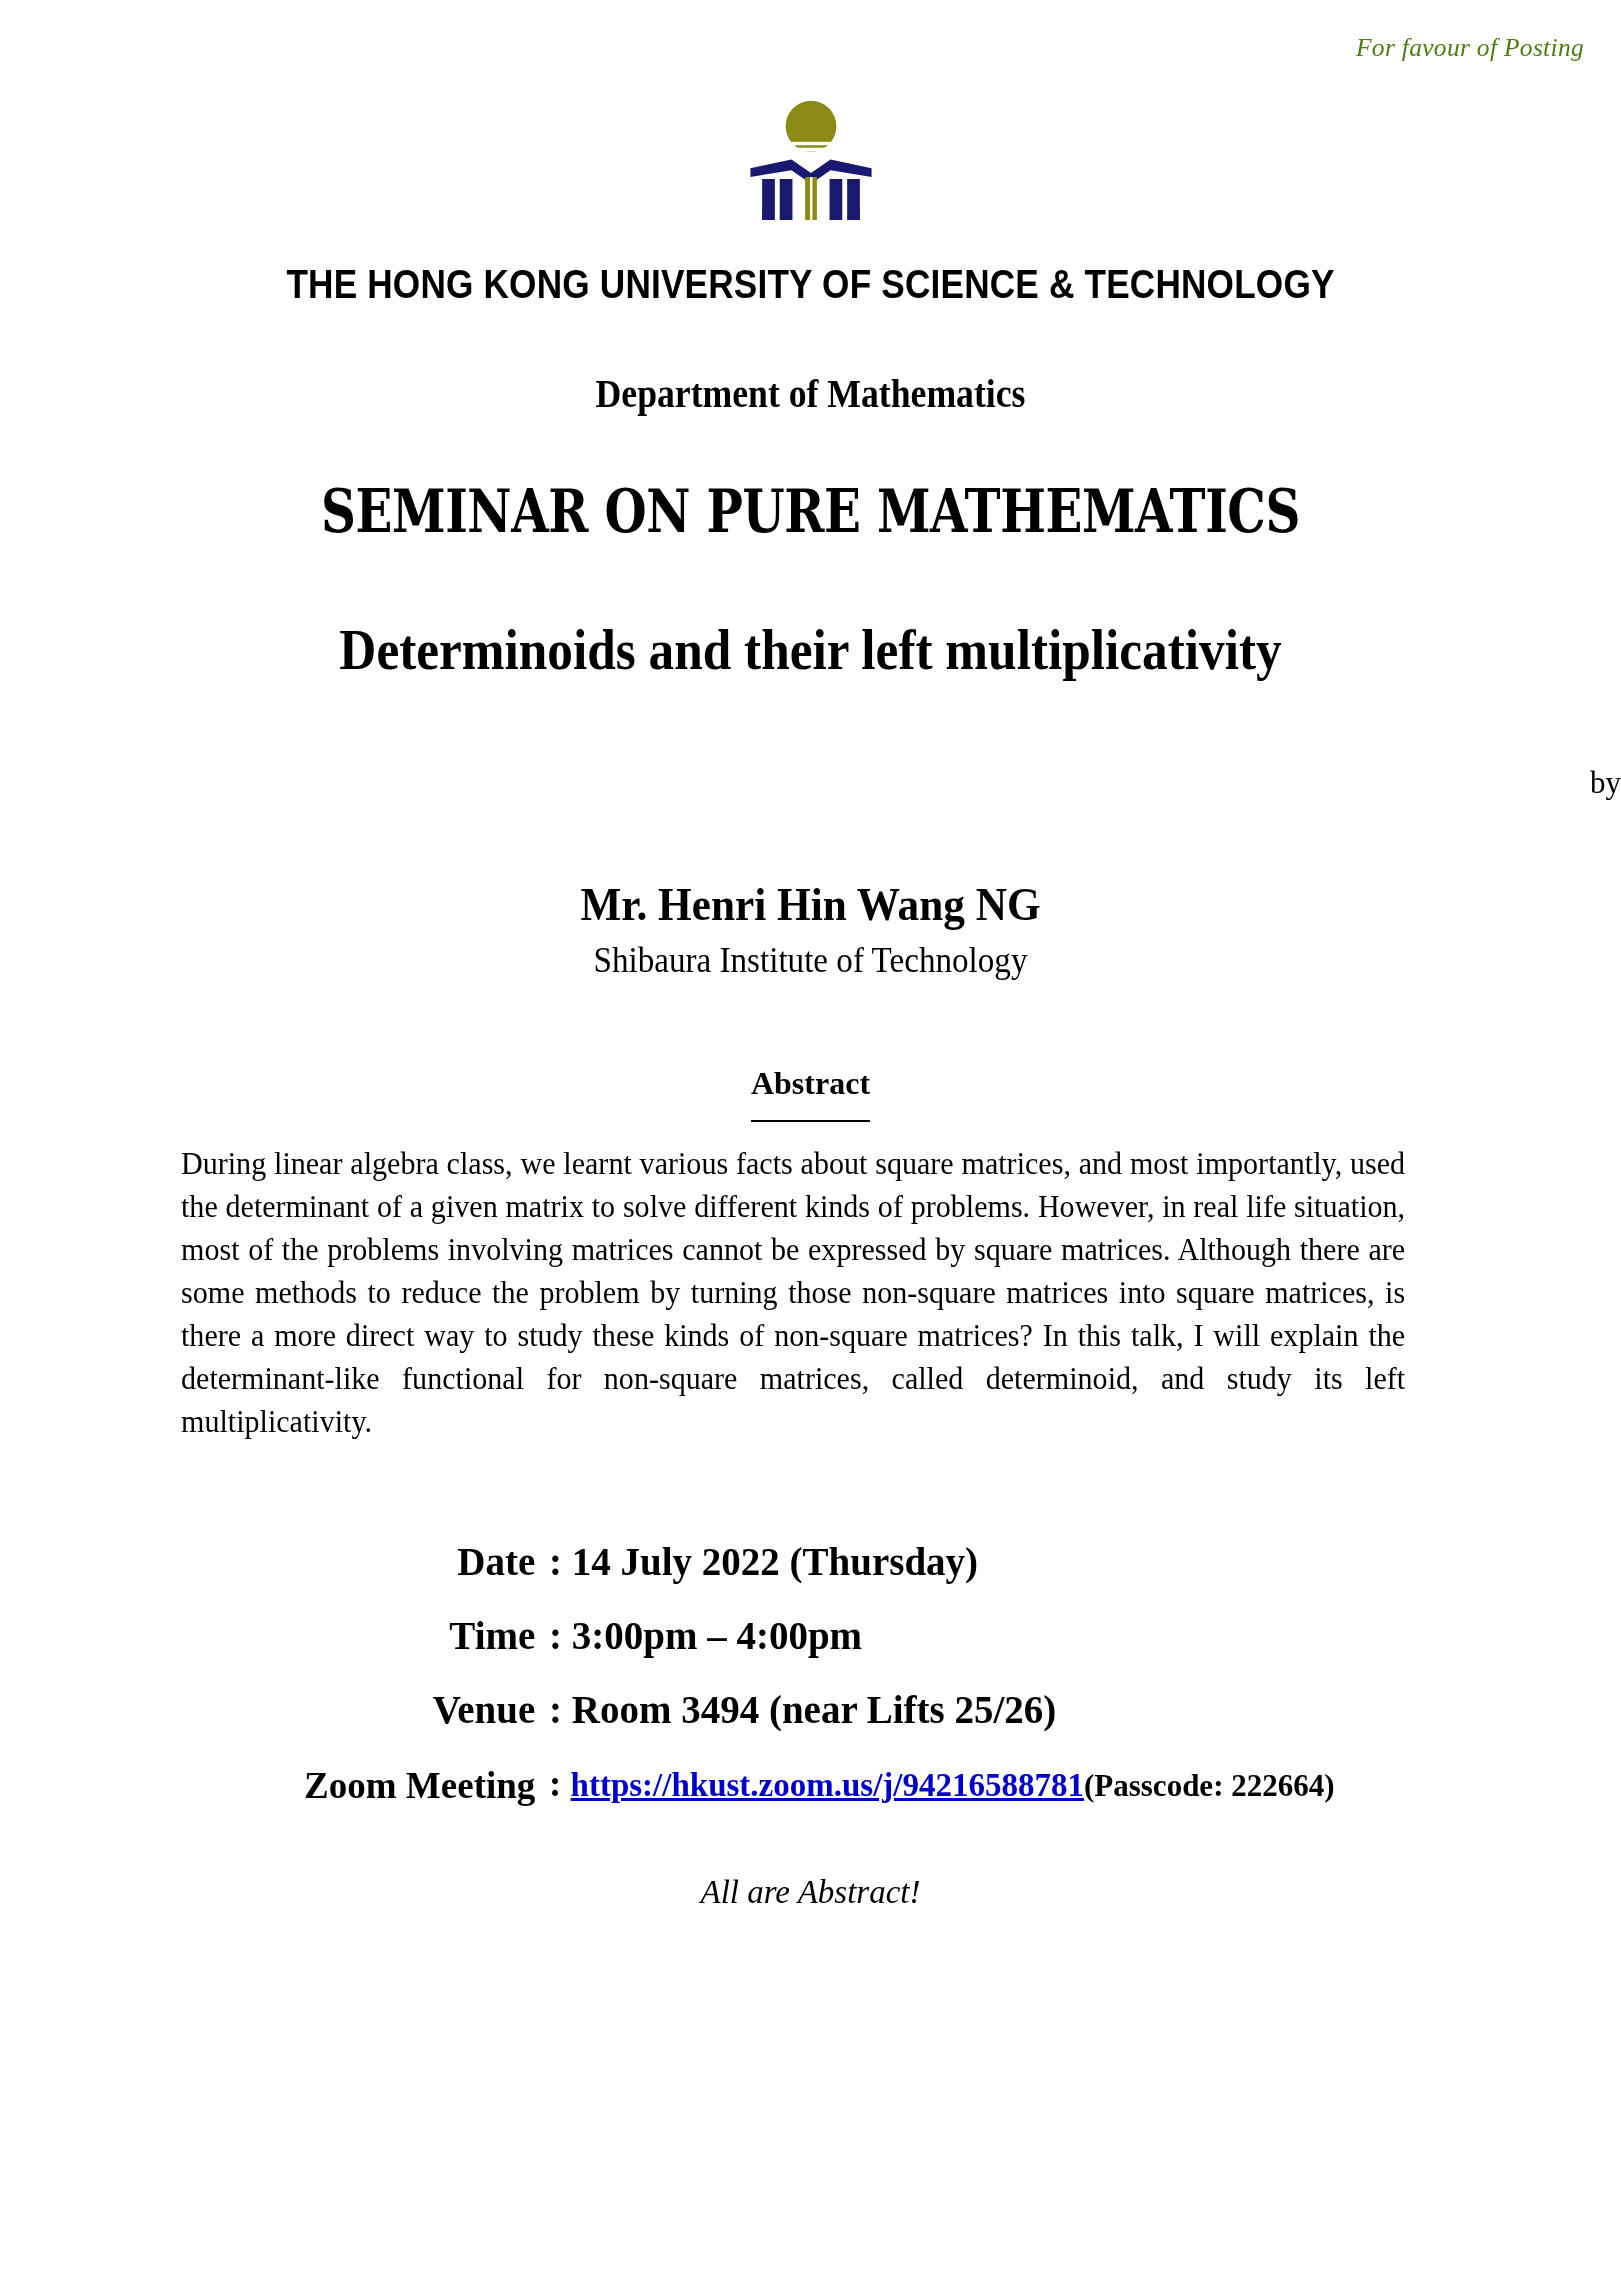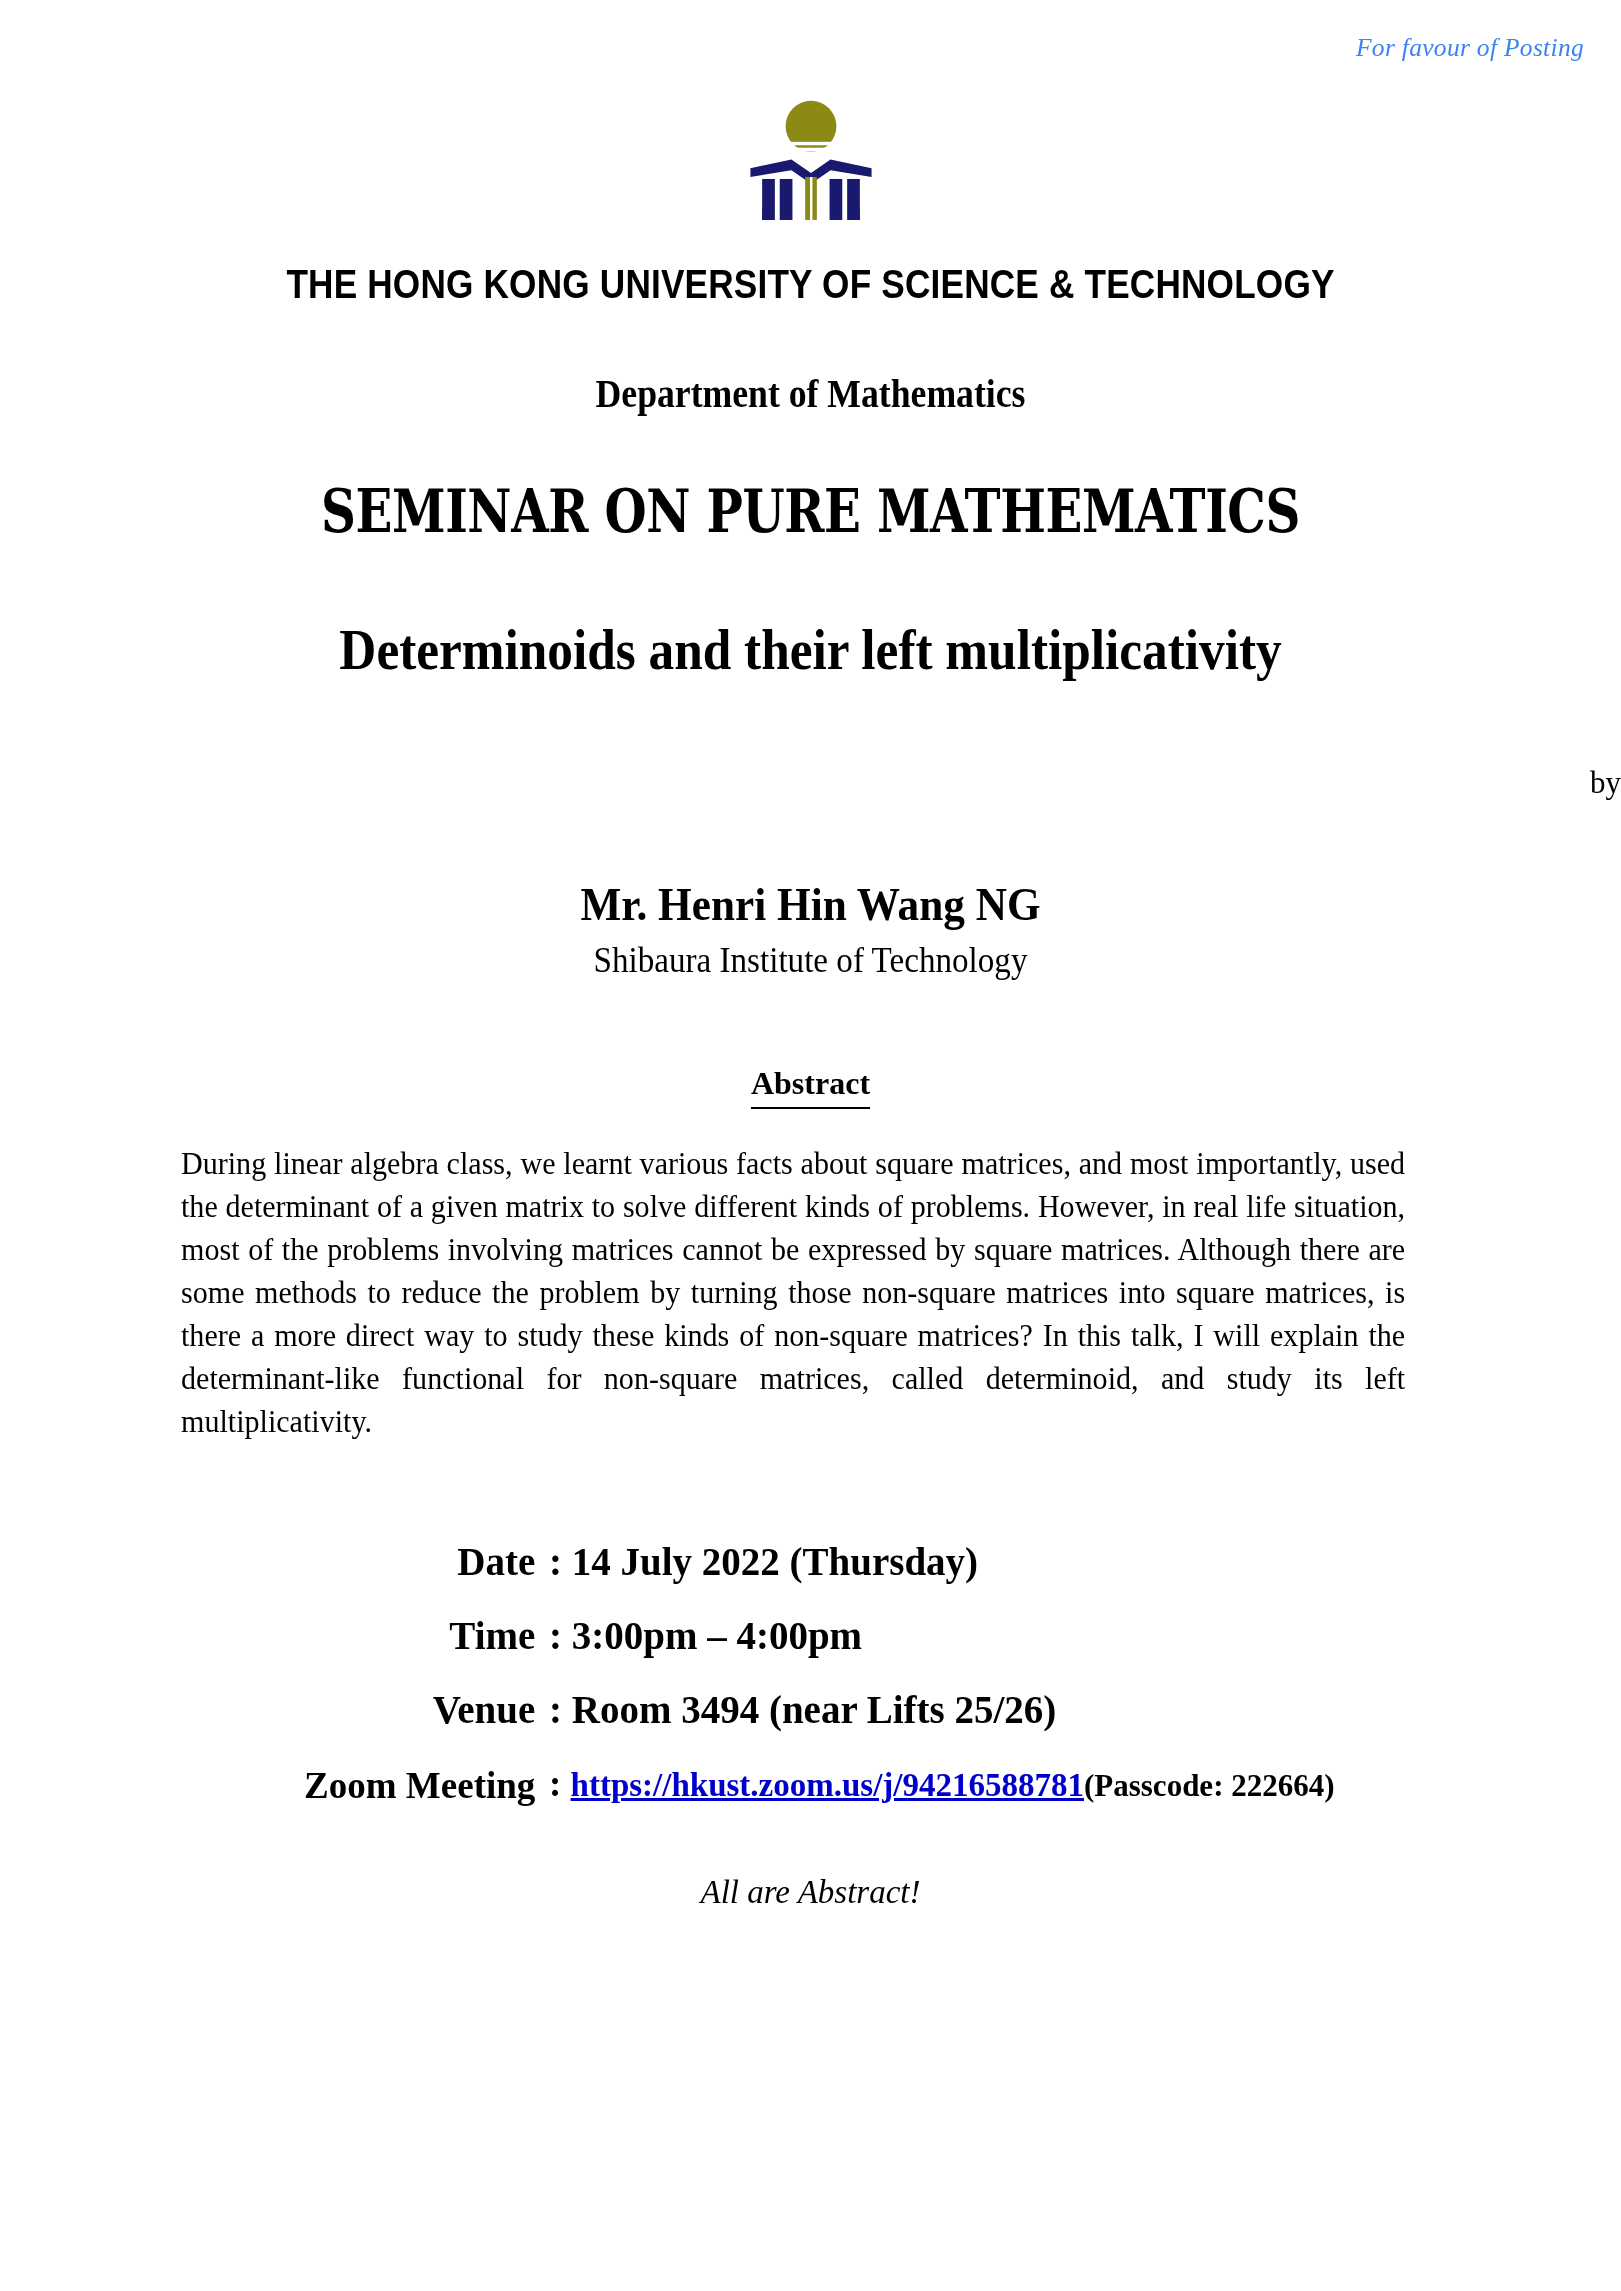--- a/index.html
+++ b/index.html
@@ -25,21 +25,21 @@
   }
 
   
   .posting-note {
     position: absolute;
     top: 33px;
     right: 37px;
     font-family: "Liberation Serif", "DejaVu Serif", serif;
     font-style: italic;
     font-size: 25.5px;
-    color: #3b82f6;
+    color: #4d7c0f;
     letter-spacing: 0.3px;
     white-space: nowrap;
   }
 
   
   .logo-wrap {
     position: absolute;
     top: 93px;
     left: 50%;
     transform: translateX(-50%);
@@ -150,21 +150,21 @@
     position: absolute;
     top: 1065px;
     left: 0;
     width: 100%;
     text-align: center;
     font-weight: 700;
     font-size: 32px;
   }
   .abstract-head span {
     border-bottom: 2px solid #000;
-    padding-bottom: 6px;
+    padding-bottom: 19px;
   }
   .abstract-body {
     position: absolute;
     top: 1142px;
     left: 181px;
     width: 1262px;
     text-align: justify;
     text-justify: inter-word;
     font-size: 31px;
     line-height: 43px;

